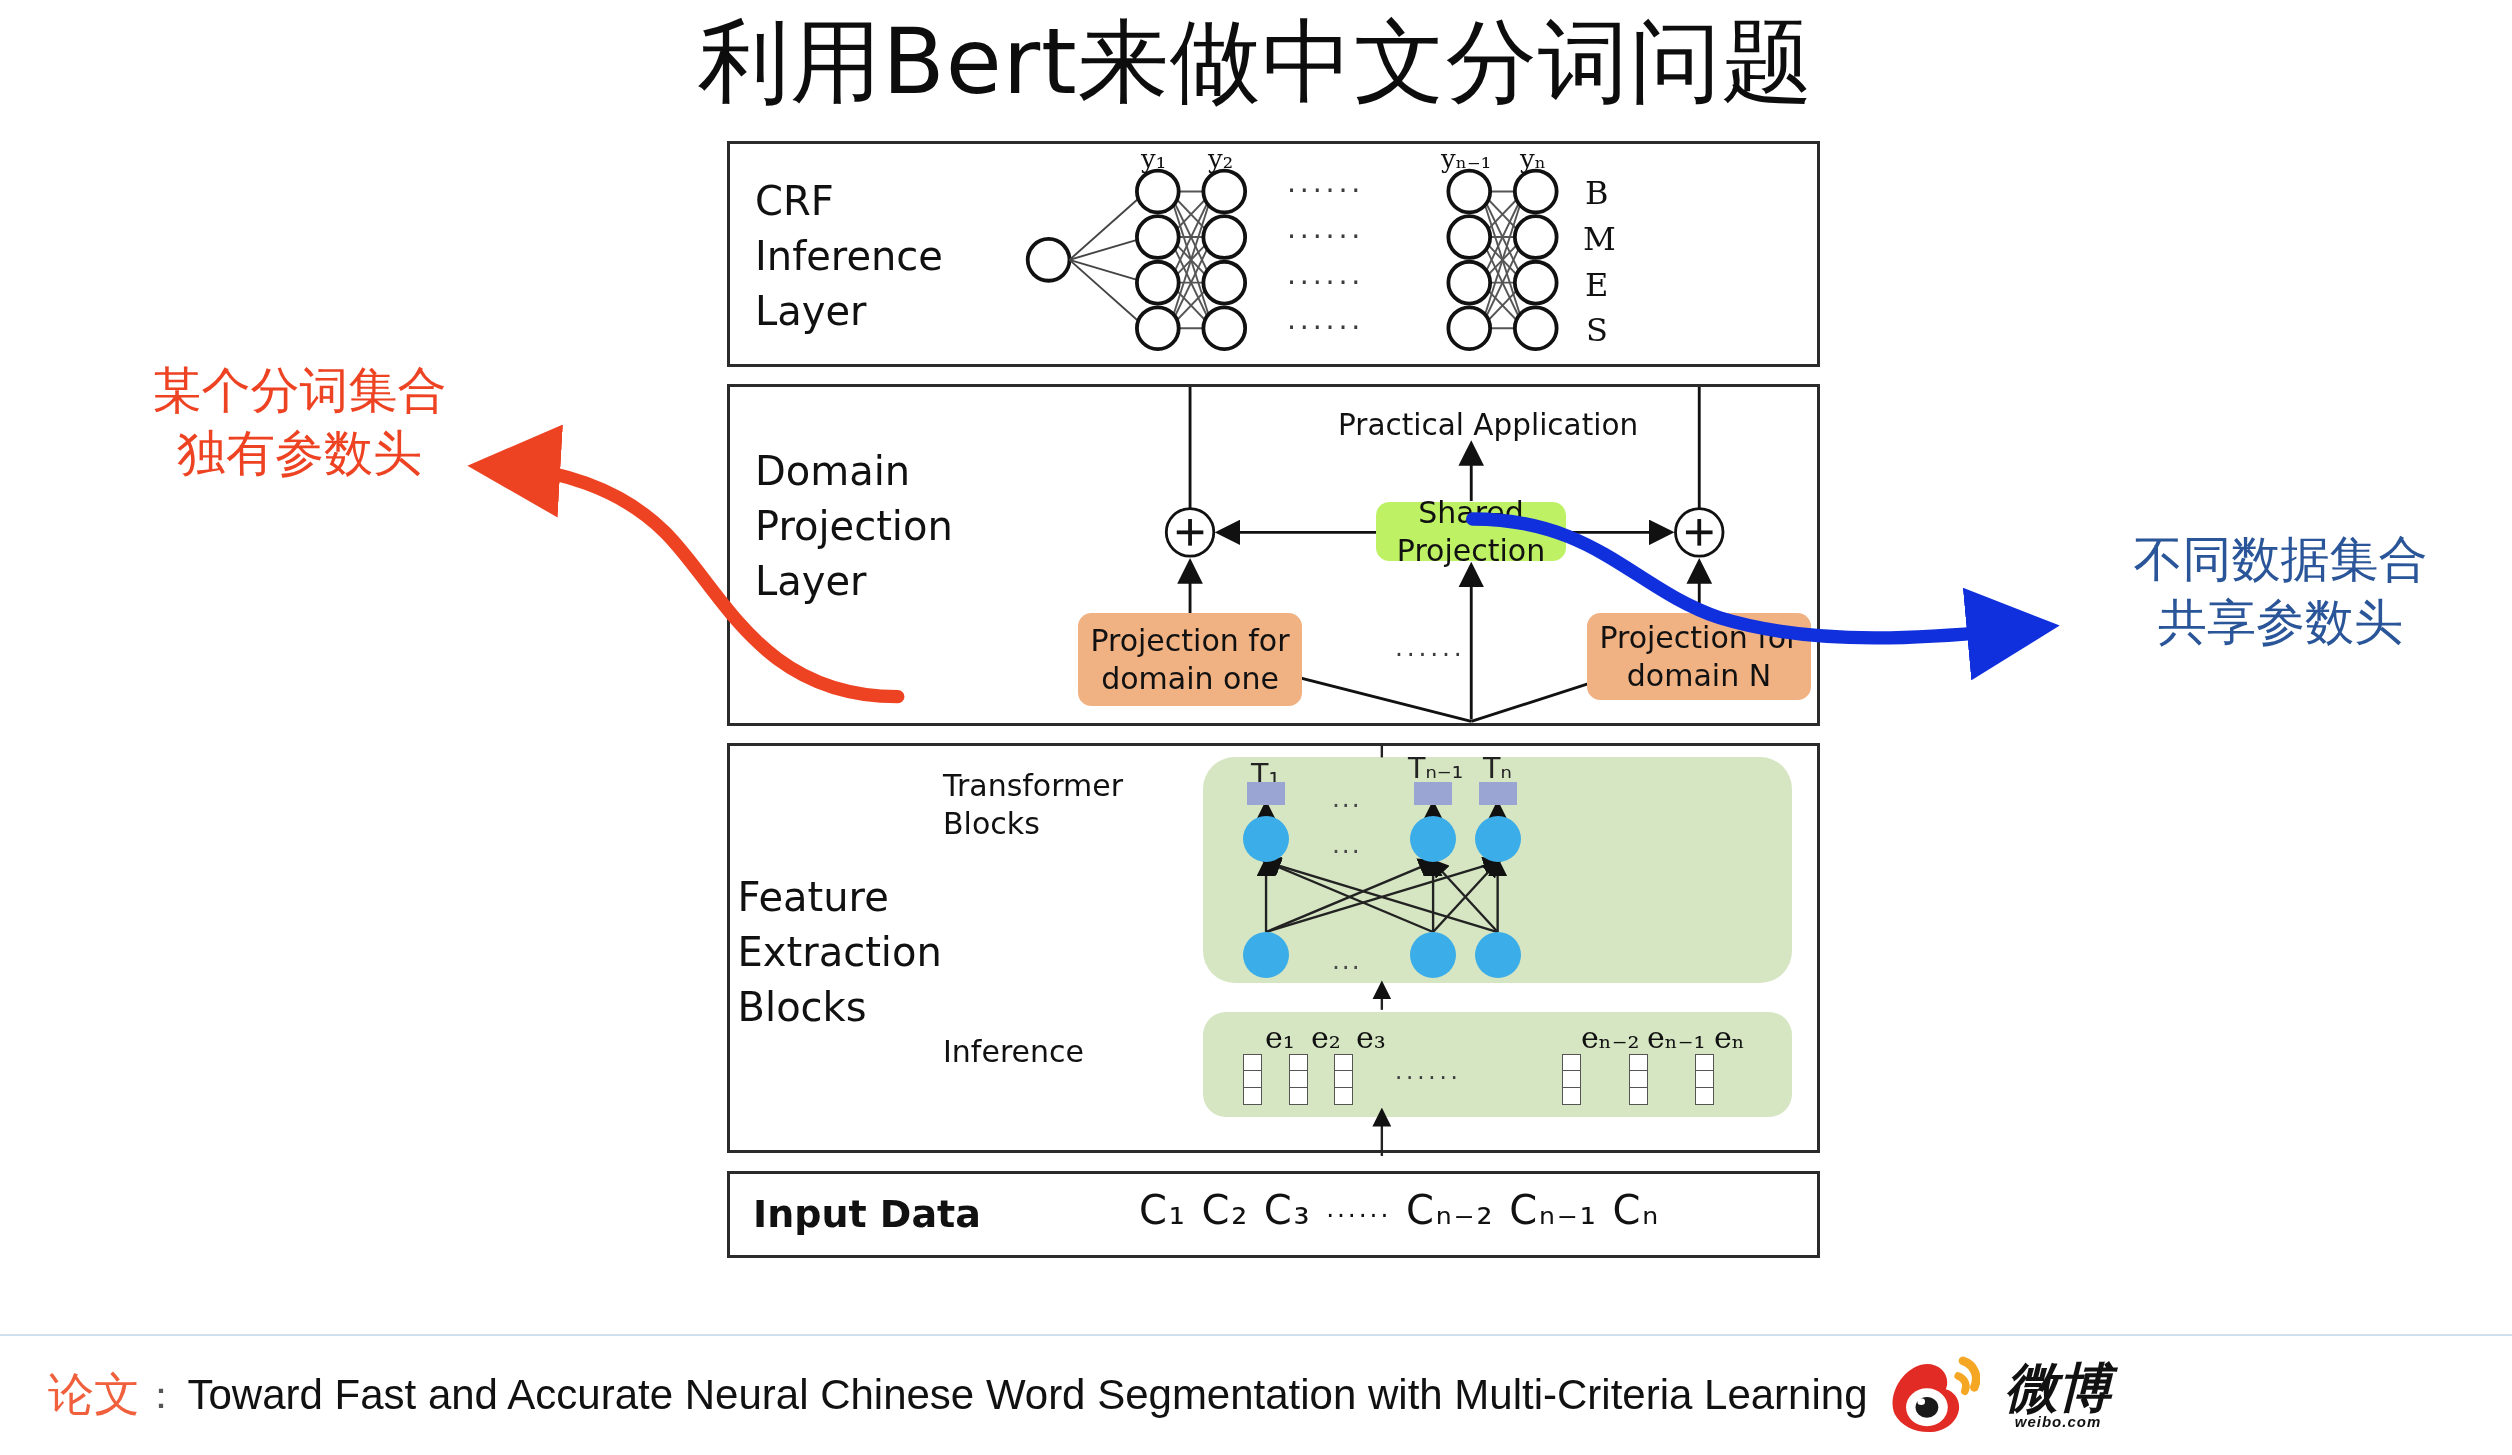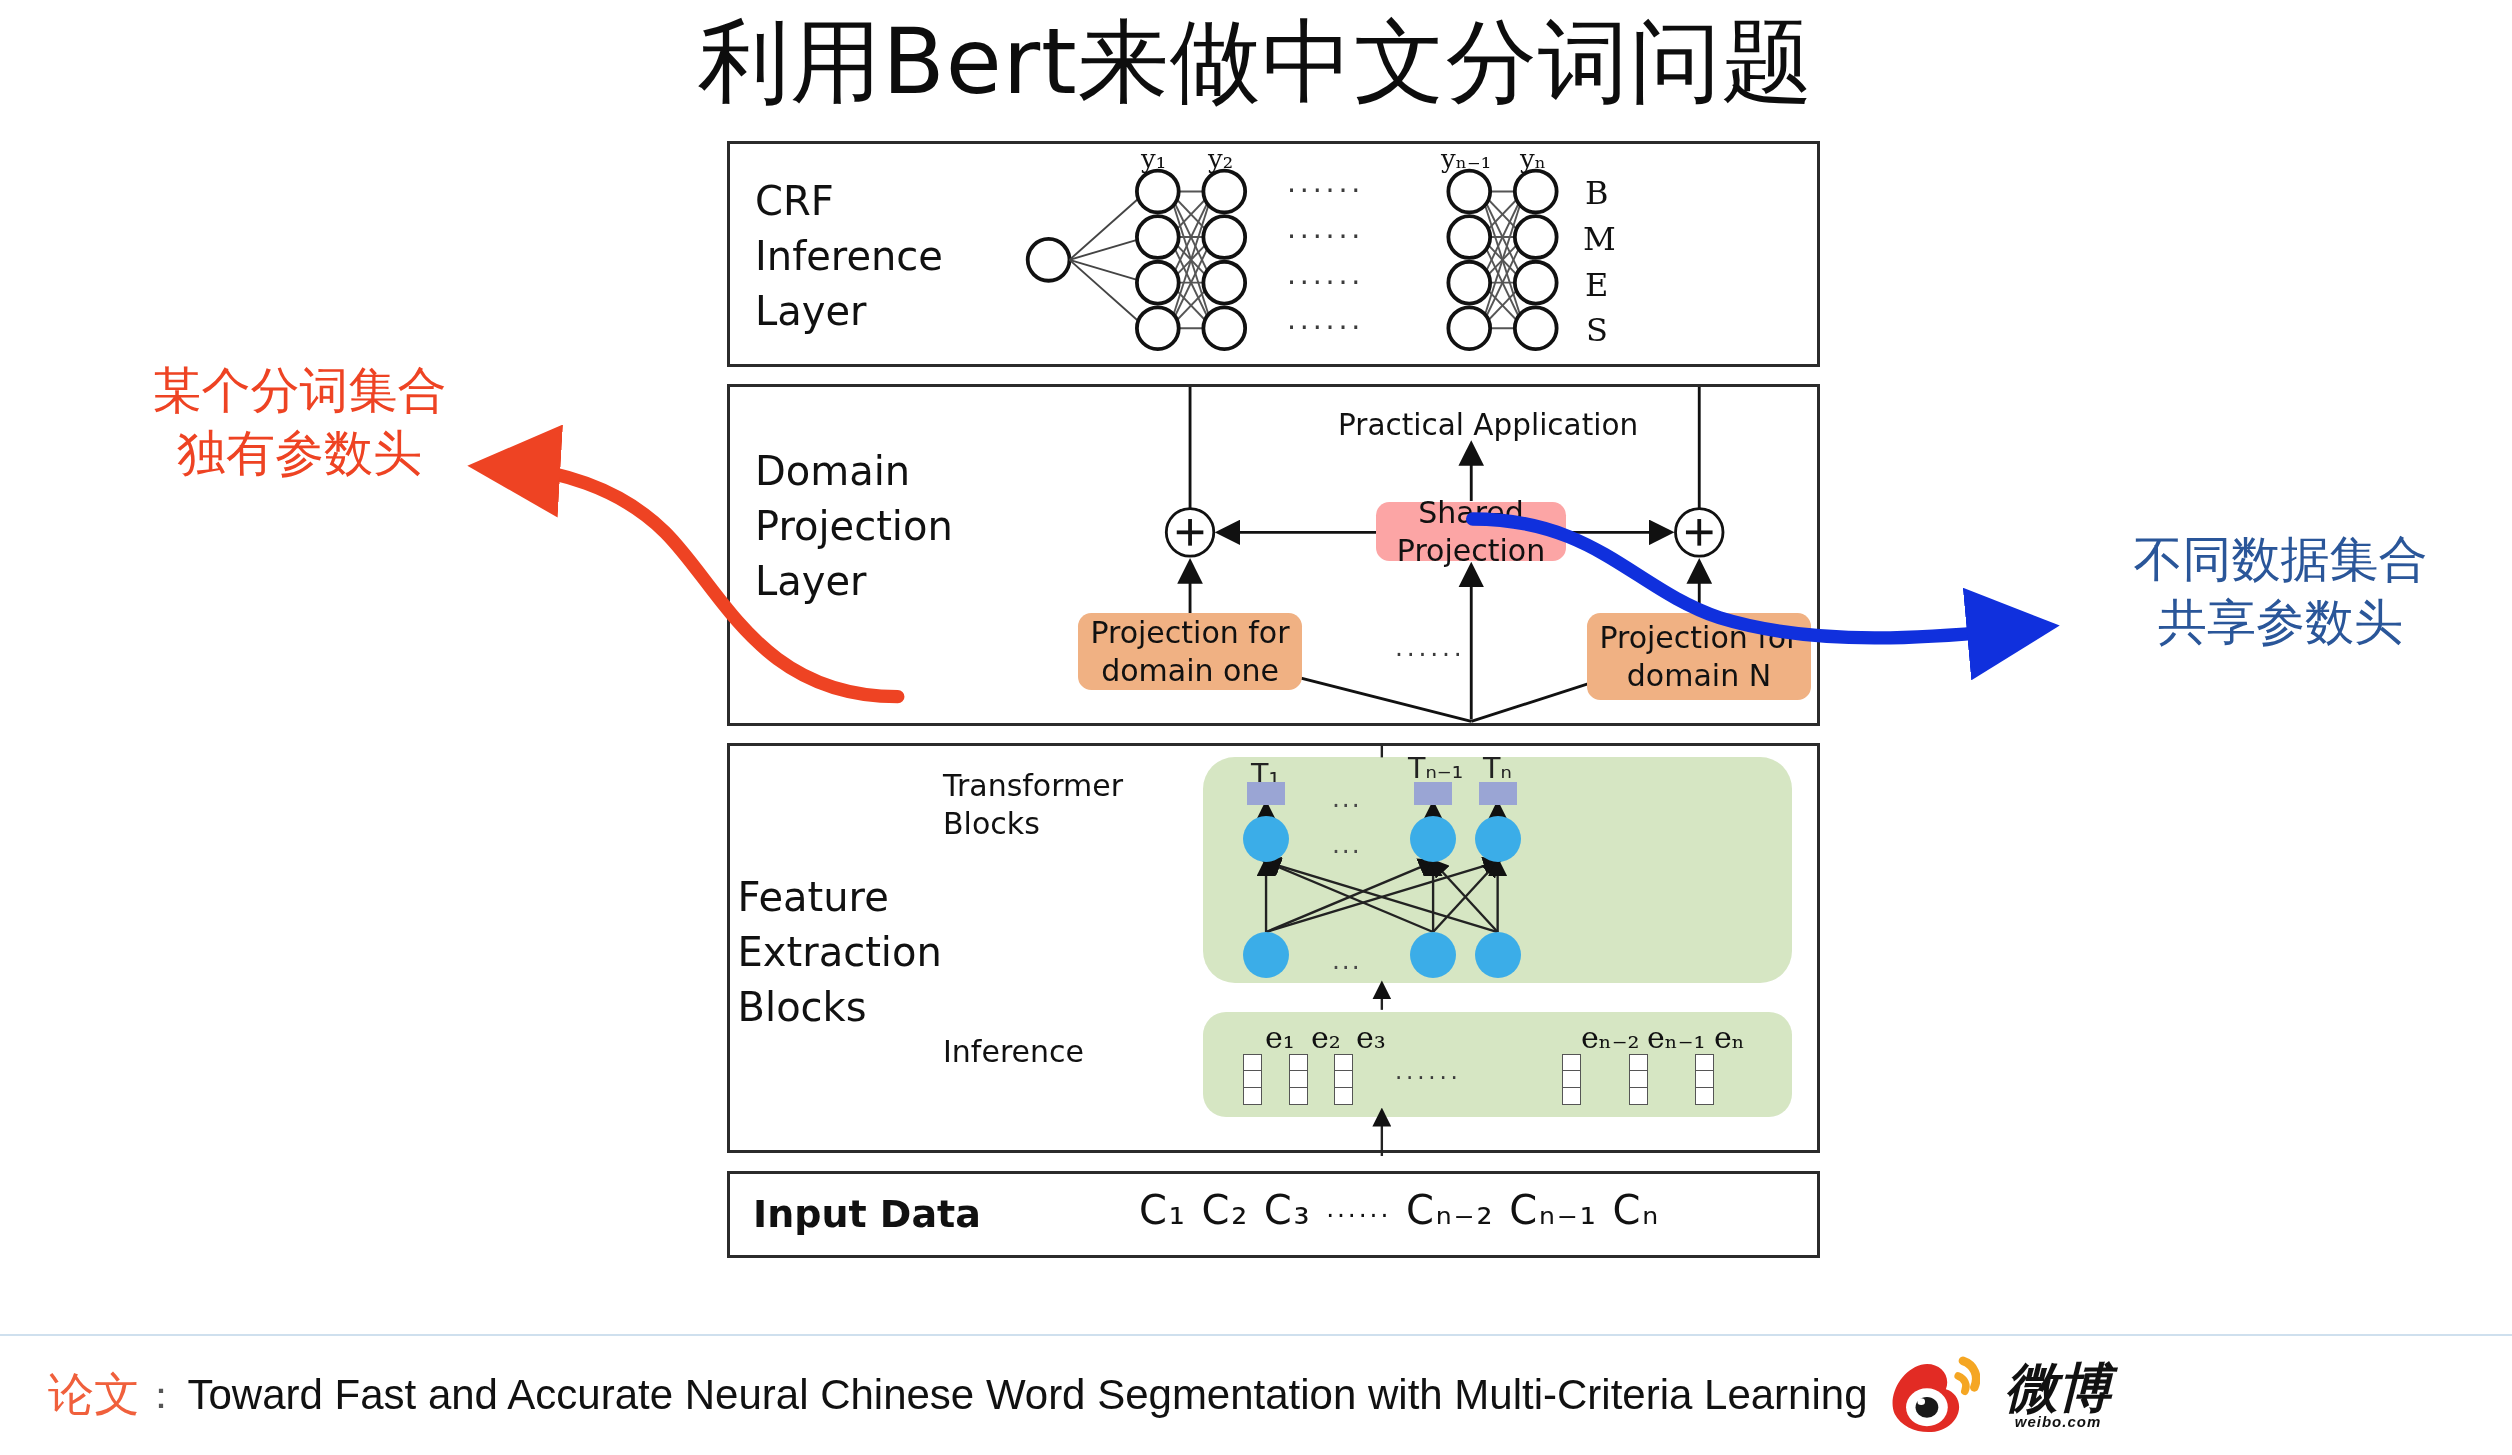--- a/index.html
+++ b/index.html
@@ -96,21 +96,21 @@
     display: flex;
     align-items: center;
     justify-content: center;
     text-align: center;
     font-size: 30px;
     line-height: 38px;
     color: #111;
     font-family: "DejaVu Sans", "Liberation Sans", sans-serif;
   }
   .pill-orange { background: #F0B183; }
-  .pill-yellow { background: #fca5a5; }
+  .pill-yellow { background: #bef264; }
 
   .plain-label {
     position: absolute;
     font-size: 29.5px;
     color: #111;
     white-space: nowrap;
     font-family: "DejaVu Sans", "Liberation Sans", sans-serif;
   }
 
   
@@ -414,21 +414,21 @@
         <line x1="780" y1="352" x2="520" y2="286"></line>
 
         <line x1="780" y1="352" x2="985" y2="286"></line>
       </g>
     </svg>
 
     <div class="plain-label" style="left:608px; top:21px;">Practical Application</div>
 
     <div class="pill pill-yellow" style="left:646px; top:115px; width:190px; height:59px;">Shared Projection</div>
 
-    <div class="pill pill-orange" style="left:348px; top:226px; width:224px; height:77px;">Projection for
+    <div class="pill pill-orange" style="left:348px; top:226px; width:224px; height:93px;">Projection for
 domain one</div>
 
     <div class="pill pill-orange" style="left:857px; top:226px; width:224px; height:87px;">Projection for
 domain N</div>
 
     <div class="dots-row" style="left:665px; top:253px; font-size:25px;">······</div>
   </div>
 
   <div class="layer-box" id="feature-box">
     <div class="layer-title" id="feature-title">Feature

